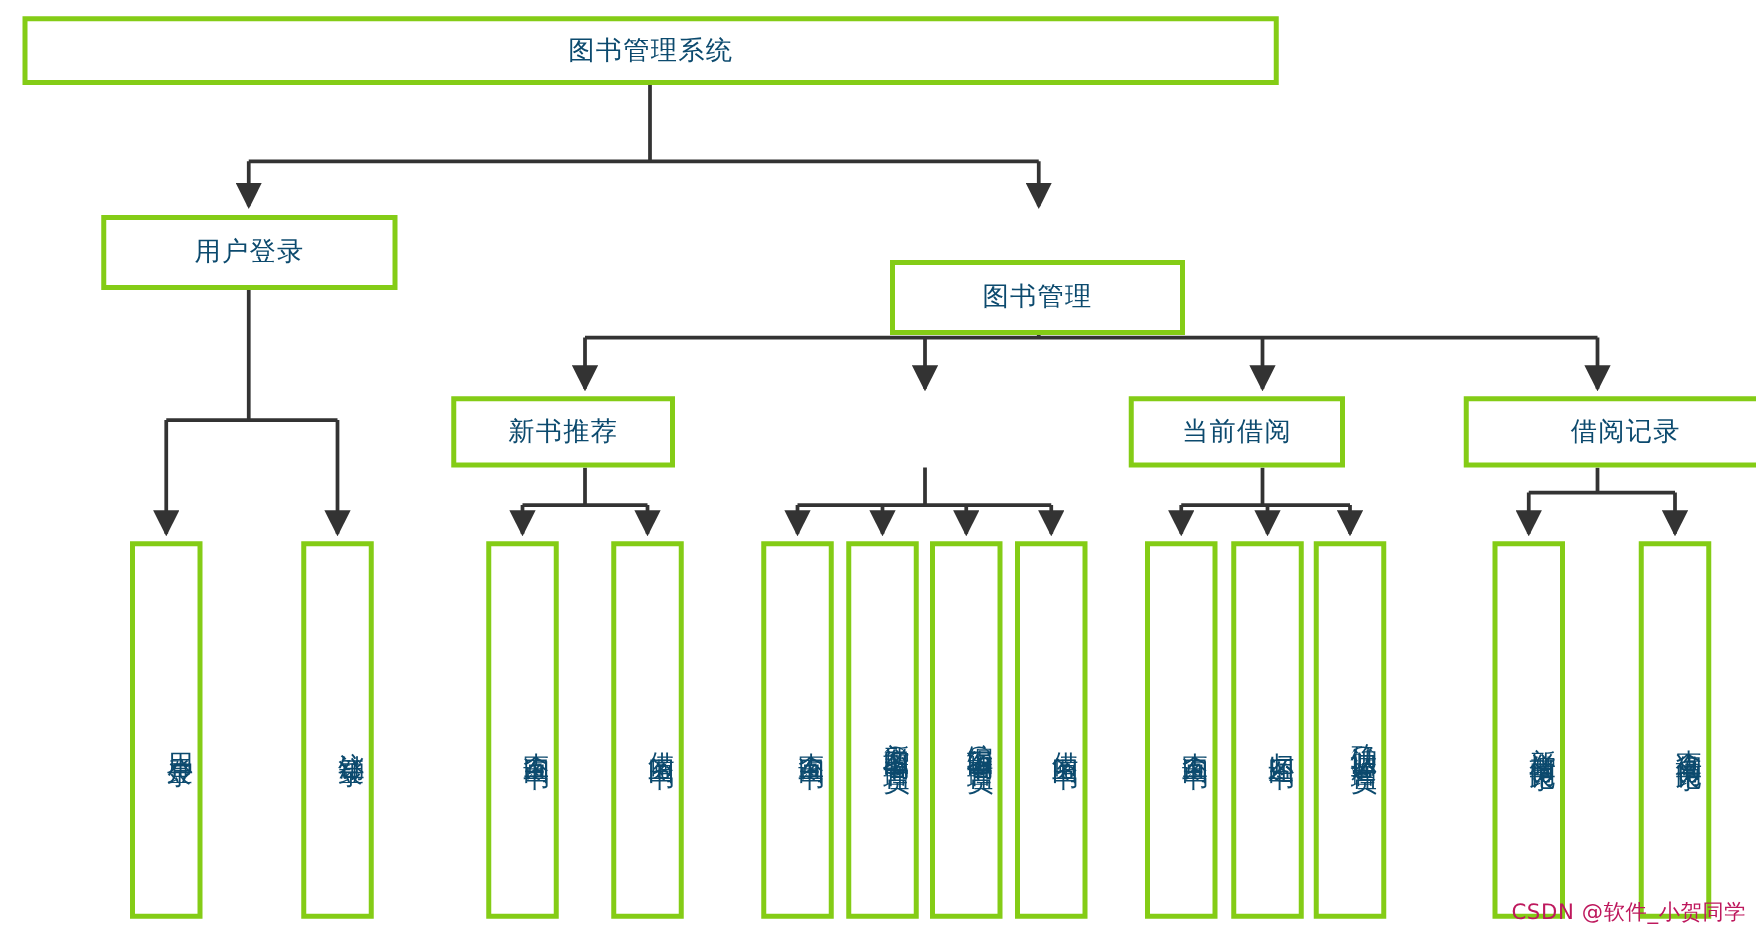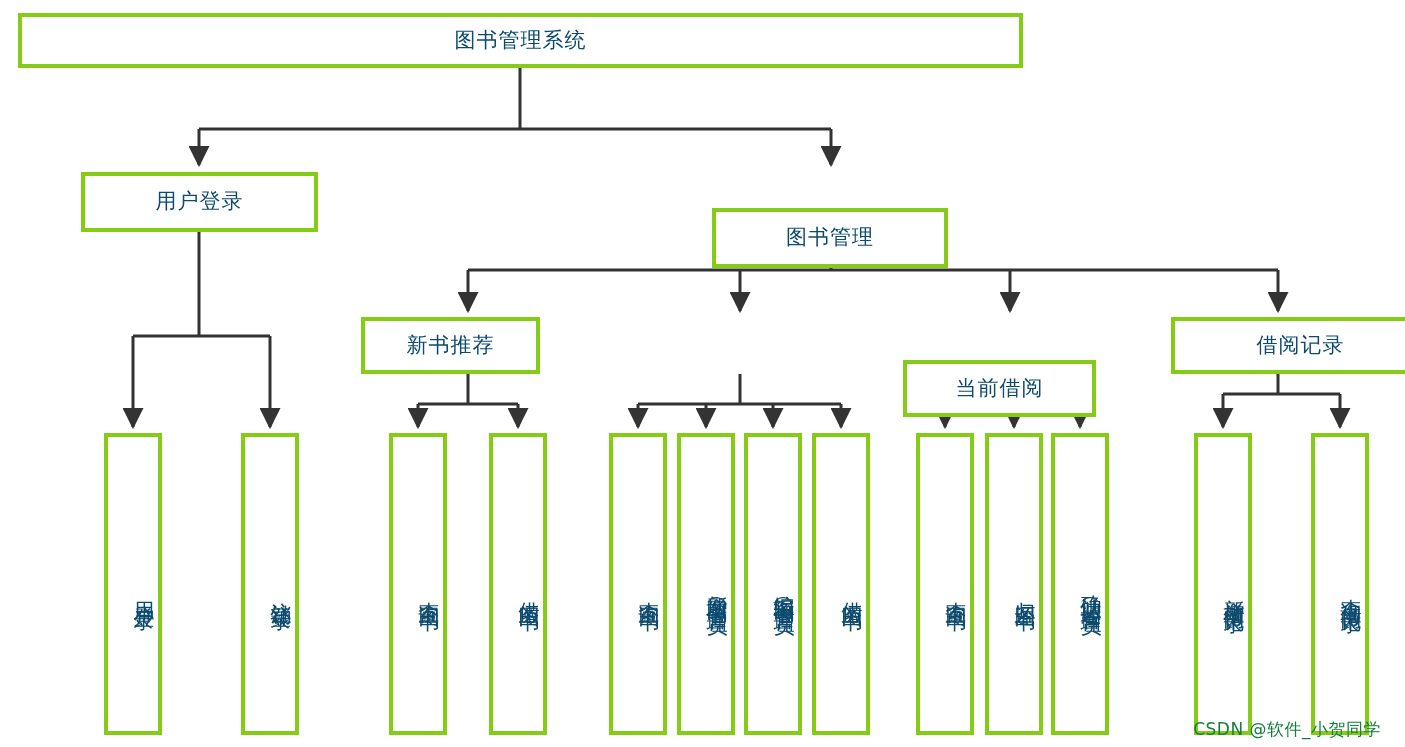--- a/index.html
+++ b/index.html
@@ -54,24 +54,24 @@
     writing-mode: vertical-rl;
     text-orientation: upright;
     display: block;
     white-space: nowrap;
   }
   .node-title {
     font-size: 22px;
   }
   #watermark {
     position: absolute;
-    right: 24px;
+    right: 8px;
     bottom: 6px;
     font-size: 17px;
-    color: #15803d;
+    color: #be185d;
     letter-spacing: 0.5px;
     white-space: nowrap;
   }
 </style>
 </head>
 <body>
 
 <div id="diagram-root">
 
   <svg class="connectors" viewBox="0 0 1405 747">
@@ -135,21 +135,21 @@
 
   <div class="node horizontal" style="left:712px; top:172px; width:236px; height:60px;margin-top:36px;">
     <span>图书管理</span>
   </div>
 
   <div class="node horizontal" style="left:361px; top:317px; width:179px; height:57px;">
     <span>新书推荐</span>
   </div>
 
 
-  <div class="node horizontal" style="left:903px; top:317px; width:193px; height:57px;margin-top:43px;">
+  <div class="node horizontal" style="left:903px; top:317px; width:173px; height:57px;">
     <span>当前借阅</span>
   </div>
 
   <div class="node horizontal" style="left:1171px; top:317px; width:259px; height:57px;">
     <span>借阅记录</span>
   </div>
 
   <div class="node vertical" style="left:104px; top:433px; width:58px; height:302px;">
     <span class="vtext">用户登录</span>
   </div>

